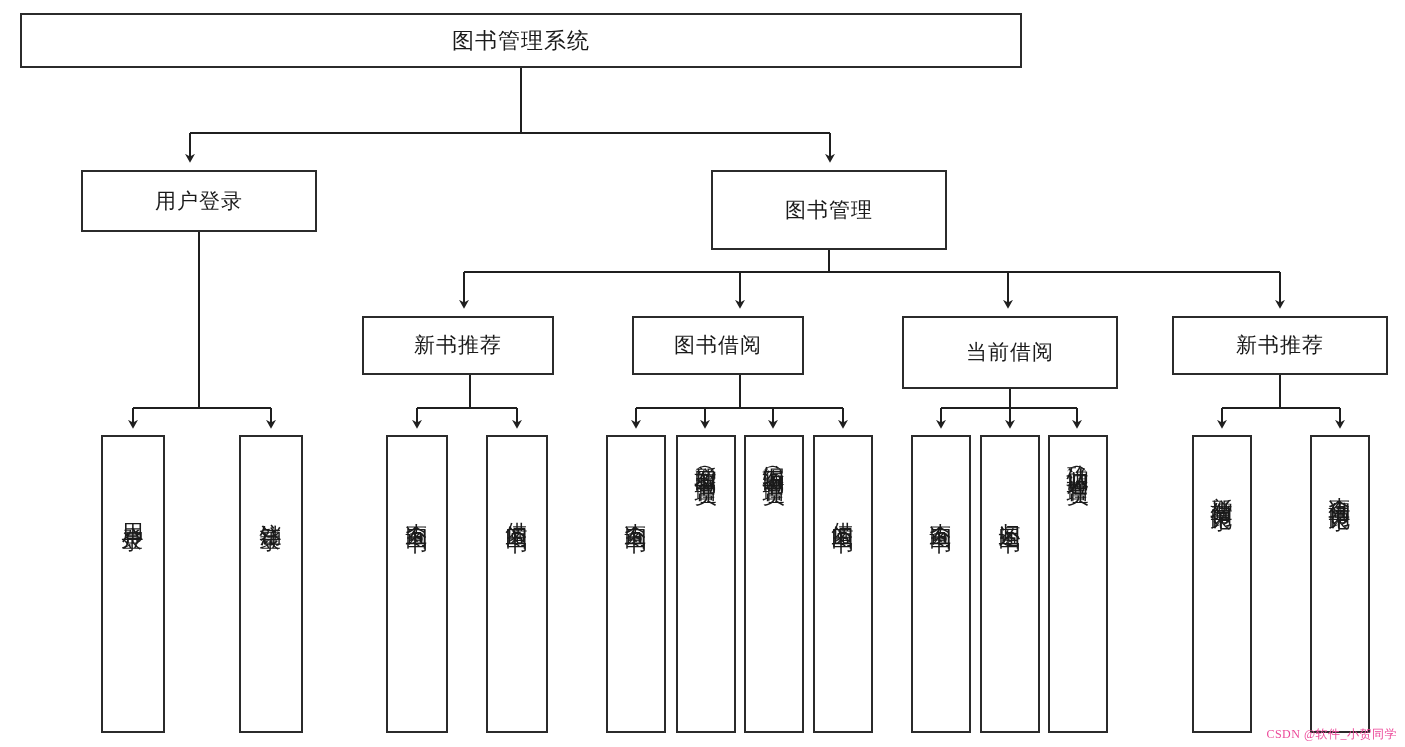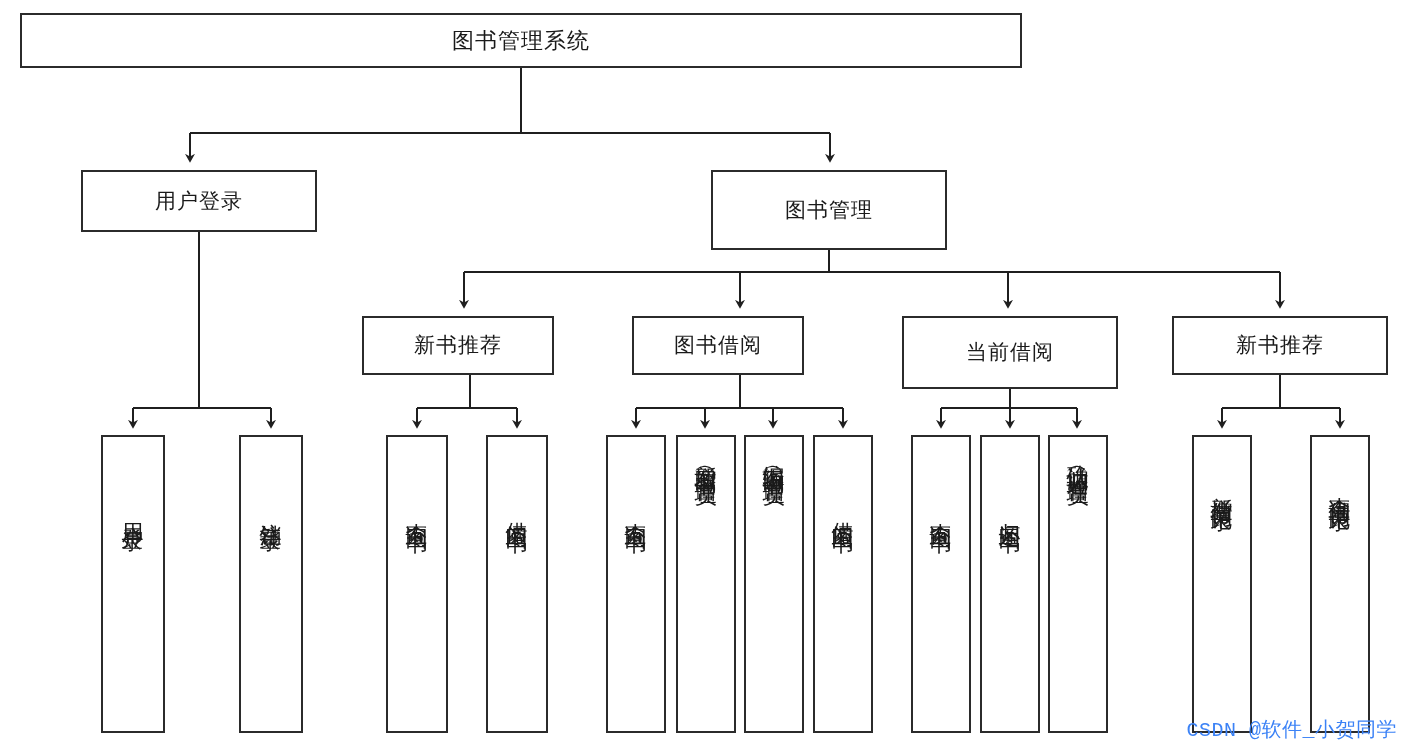--- a/index.html
+++ b/index.html
@@ -57,25 +57,25 @@
     line-height:1.05;
     letter-spacing:3px;
     white-space:nowrap;
     text-align:left;
   }
   
   #watermark{
     position:absolute;
     right:8px;
     bottom:4px;
-    font-size:20px;
-    color:#3b82f6;
+    font-size:12px;
+    color:#ec4899;
     letter-spacing:0.5px;
     white-space:nowrap;
-    font-family:Liberation Mono, monospace;
+    font-family:Liberation Serif, serif;
   }
 </style>
 </head>
 <body>
 
 <div id="canvas">
 
   <svg id="wires" viewBox="0 0 1405 747" xmlns="http://www.w3.org/2000/svg">
     <defs>
       <marker id="arrow" markerWidth="11" markerHeight="11" refX="4.2" refY="5" orient="auto" markerUnits="userSpaceOnUse">

